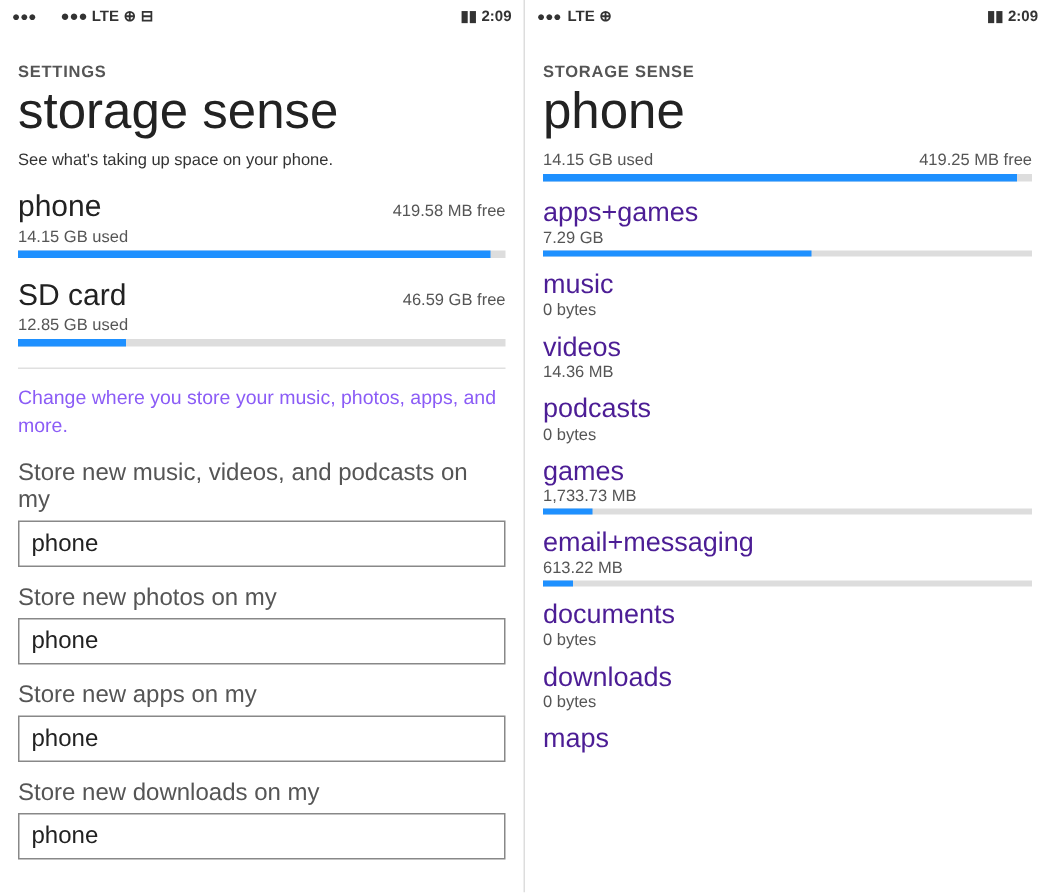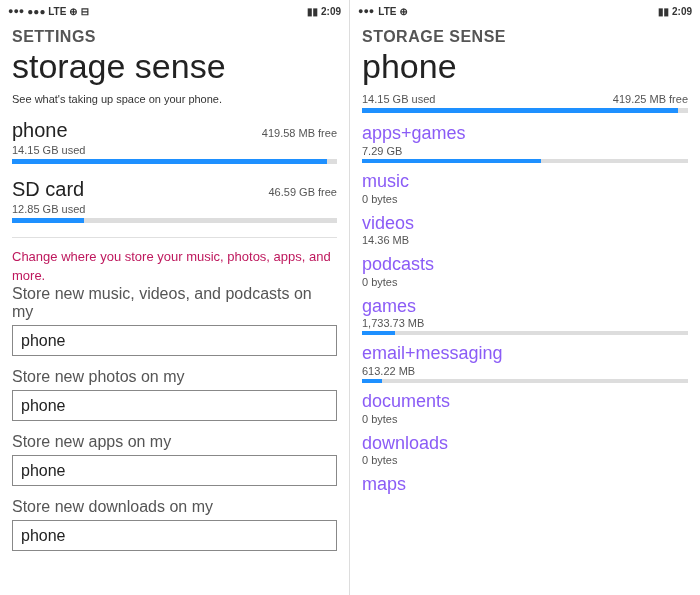--- a/index.html
+++ b/index.html
@@ -43,26 +43,26 @@
       border-right: 1px solid #ddd;
     }
     .panel-content {
       padding: 0 12px;
       flex: 1;
       overflow: hidden;
     }
 
     
     .settings-label {
-      font-size: 16px;
+      font-size: 11px;
       font-weight: 600;
       color: #555;
       text-transform: uppercase;
       letter-spacing: 0.5px;
-      margin-top: 6px;
+      margin-top: 20px;
       margin-bottom: 2px;
     }
     .page-title {
       font-size: 34px;
       font-weight: 200;
       color: #222;
       line-height: 1.1;
       margin-bottom: 8px;
     }
     .subtitle {
@@ -109,21 +109,22 @@
     
     .divider {
       height: 1px;
       background: #e0e0e0;
       margin: 10px 0;
     }
 
     
     .change-text {
       font-size: 13px;
-      color: #be185d;
+      color: #8b5cf6;
+      margin-bottom: 14px;
       line-height: 1.4;
     }
 
     
     .store-selector {
       margin-bottom: 12px;
     }
     .store-label {
       font-size: 16px;
       color: #555;
@@ -160,21 +161,21 @@
       height: 5px;
       background: #1e90ff;
     }
 
     .detail-item {
       margin-bottom: 8px;
     }
     .detail-item-name {
       font-size: 18px;
       font-weight: 300;
-      color: #8b5cf6;
+      color: #4c1d95;
       line-height: 1.2;
     }
     .detail-item-value {
       font-size: 11px;
       color: #555;
       margin-bottom: 2px;
     }
     .detail-item-bar-bg {
       height: 4px;
       background: #ddd;
@@ -184,21 +185,21 @@
       background: #1e90ff;
     }
   </style>
 </head>
 <body>
 
 <div class="panel panel-left">
   <div class="status-bar">
     <div class="status-left">
       <span style="font-size:9px;">●●●</span>
-      <span style="font-size:10px; margin-left:0;">●●● LTE</span>
+      <span style="font-size:10px; margin-left:13px;">●●● LTE</span>
       <span style="font-size:10px;">⊕</span>
       <span style="font-size:10px;">⊟</span>
     </div>
     <div class="status-right">
       <span>▮▮</span>
       <span>2:09</span>
     </div>
   </div>
 
   <div class="panel-content">

